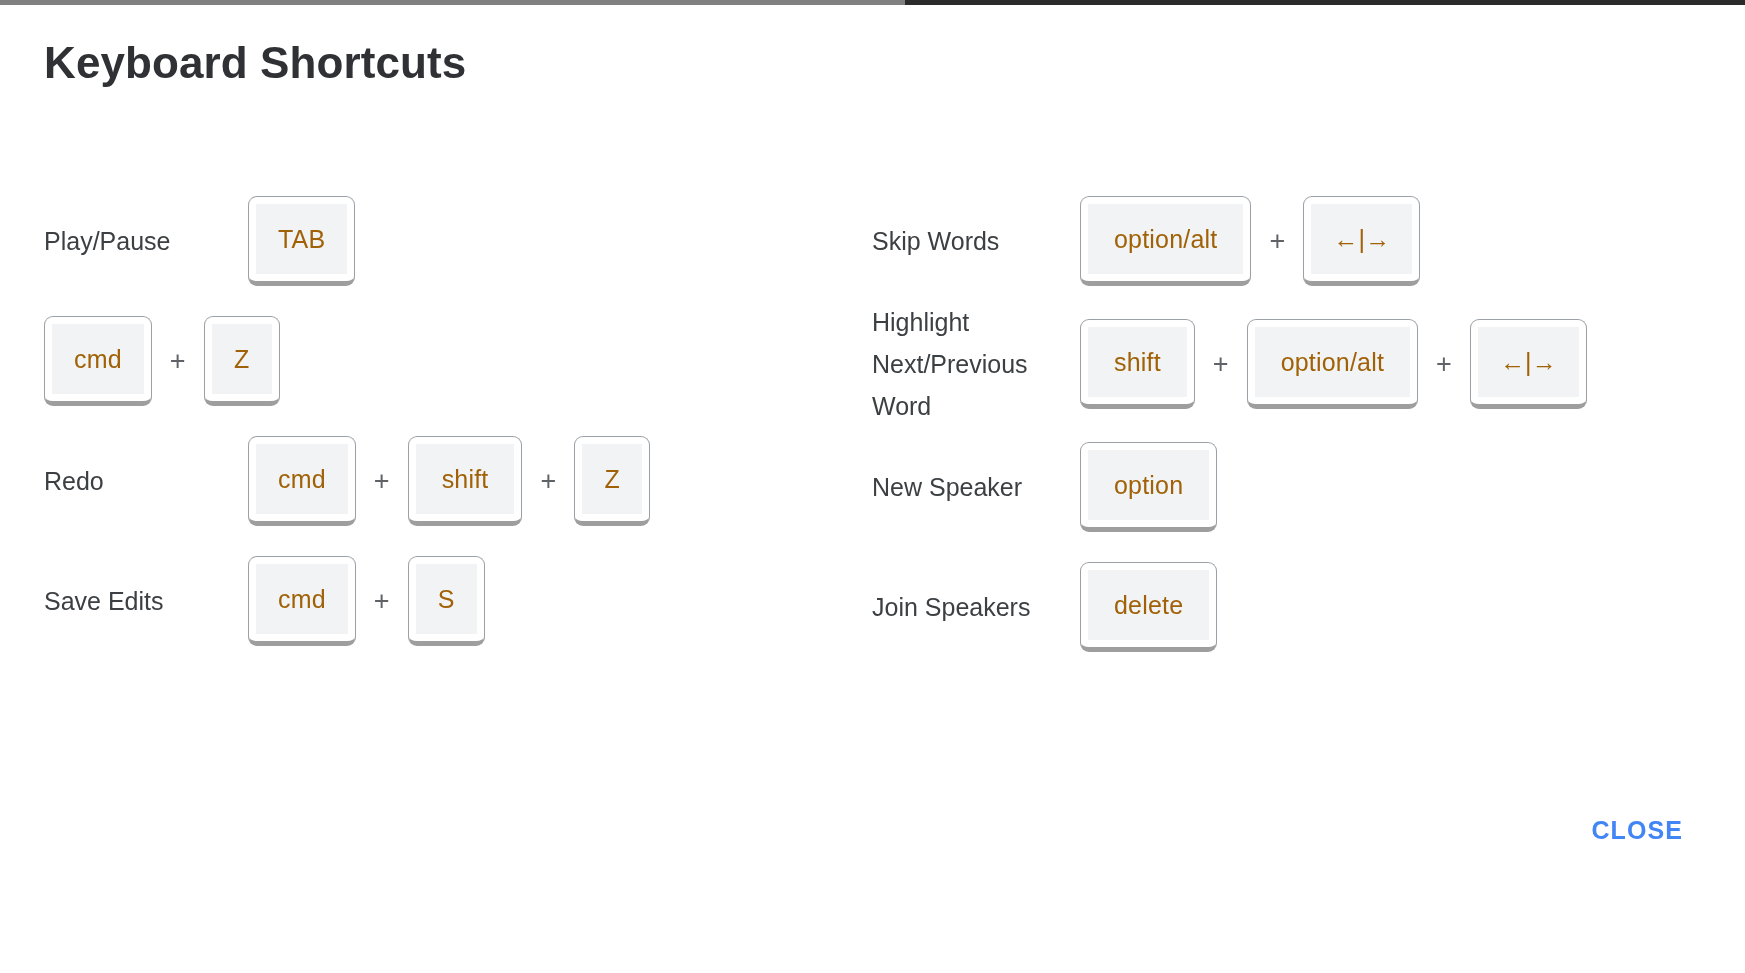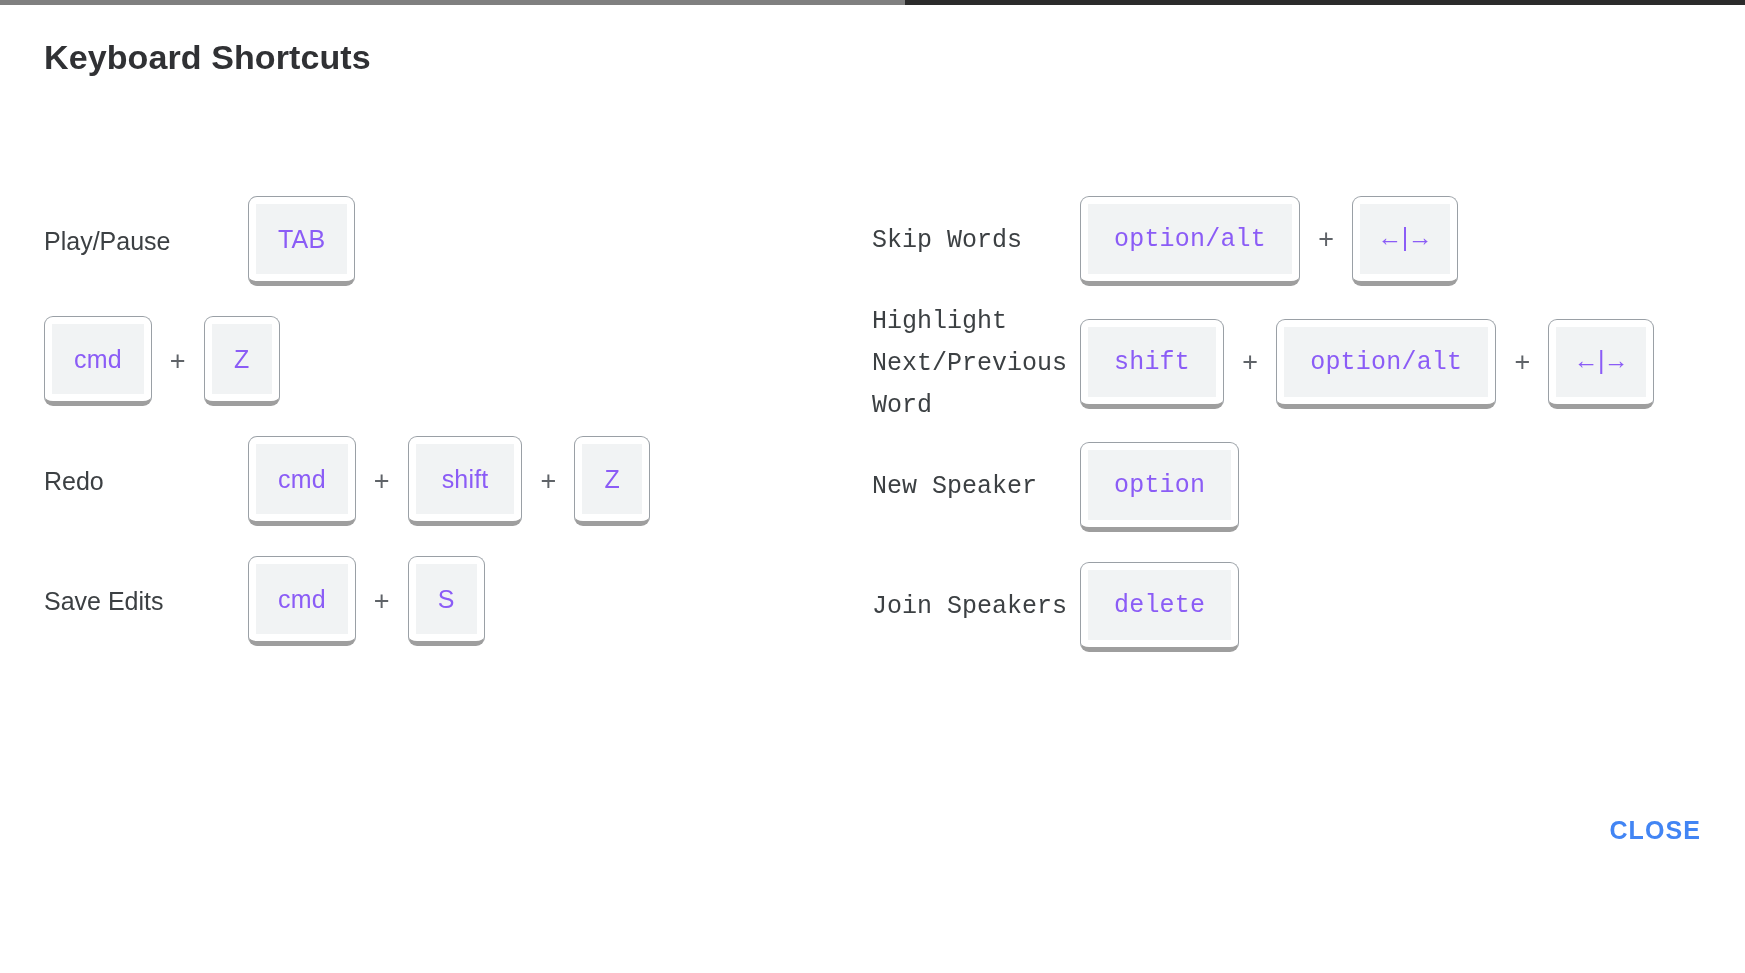--- a/index.html
+++ b/index.html
@@ -40,42 +40,42 @@
     width: 1745px;
     height: 968px;
     background: #ffffff;
     box-sizing: border-box;
   }
 
   .dialog-title {
     position: absolute;
     left: 44px;
     top: 33px;
-    font-size: 34px;
+    font-size: 44px;
     font-weight: bold;
     color: #303134;
     letter-spacing: 0.1px;
     white-space: nowrap;
   }
 
   
   .columns {
     position: absolute;
     top: 176px;
     left: 0;
     width: 1745px;
     display: flex;
     align-items: flex-start;
   }
   .column {
     display: flex;
     flex-direction: column;
   }
   .column.left  { width: 828px; padding-left: 44px; box-sizing: border-box; }
-  .column.right { width: 917px; padding-left: 44px; box-sizing: border-box; font-family: Liberation Mono, monospace; }
+  .column.right { width: 917px; padding-left: 44px; box-sizing: border-box; }
 
   .shortcut-row {
     display: flex;
     align-items: center;
     min-height: 120px;
   }
   .shortcut-label {
     font-size: 25px;
     color: #3c4043;
     line-height: 42px;
@@ -104,39 +104,39 @@
     height: 90px;
   }
   .keycap-inner {
     display: flex;
     align-items: center;
     justify-content: center;
     width: 100%;
     height: 100%;
     background: #f1f3f4;
     font-size: 25px;
-    color: #8b5cf6;
+    color: #a16207;
     padding: 0 22px;
     box-sizing: border-box;
     white-space: nowrap;
     letter-spacing: 0.2px;
   }
   .keycap.wide  .keycap-inner { padding: 9px 26px; }
 
   .plus {
     font-size: 27px;
     color: #5f6368;
     padding: 0 18px;
     user-select: none;
   }
 
   
   .close-button {
     position: absolute;
-    right: 28px;
+    right: 46px;
     bottom: 118px;
     font-size: 25px;
     font-weight: bold;
     letter-spacing: 1.1px;
     color: #4285f4;
     background: transparent;
     border: none;
     padding: 10px 16px;
     cursor: pointer;
     font-family: "Liberation Sans", sans-serif;

